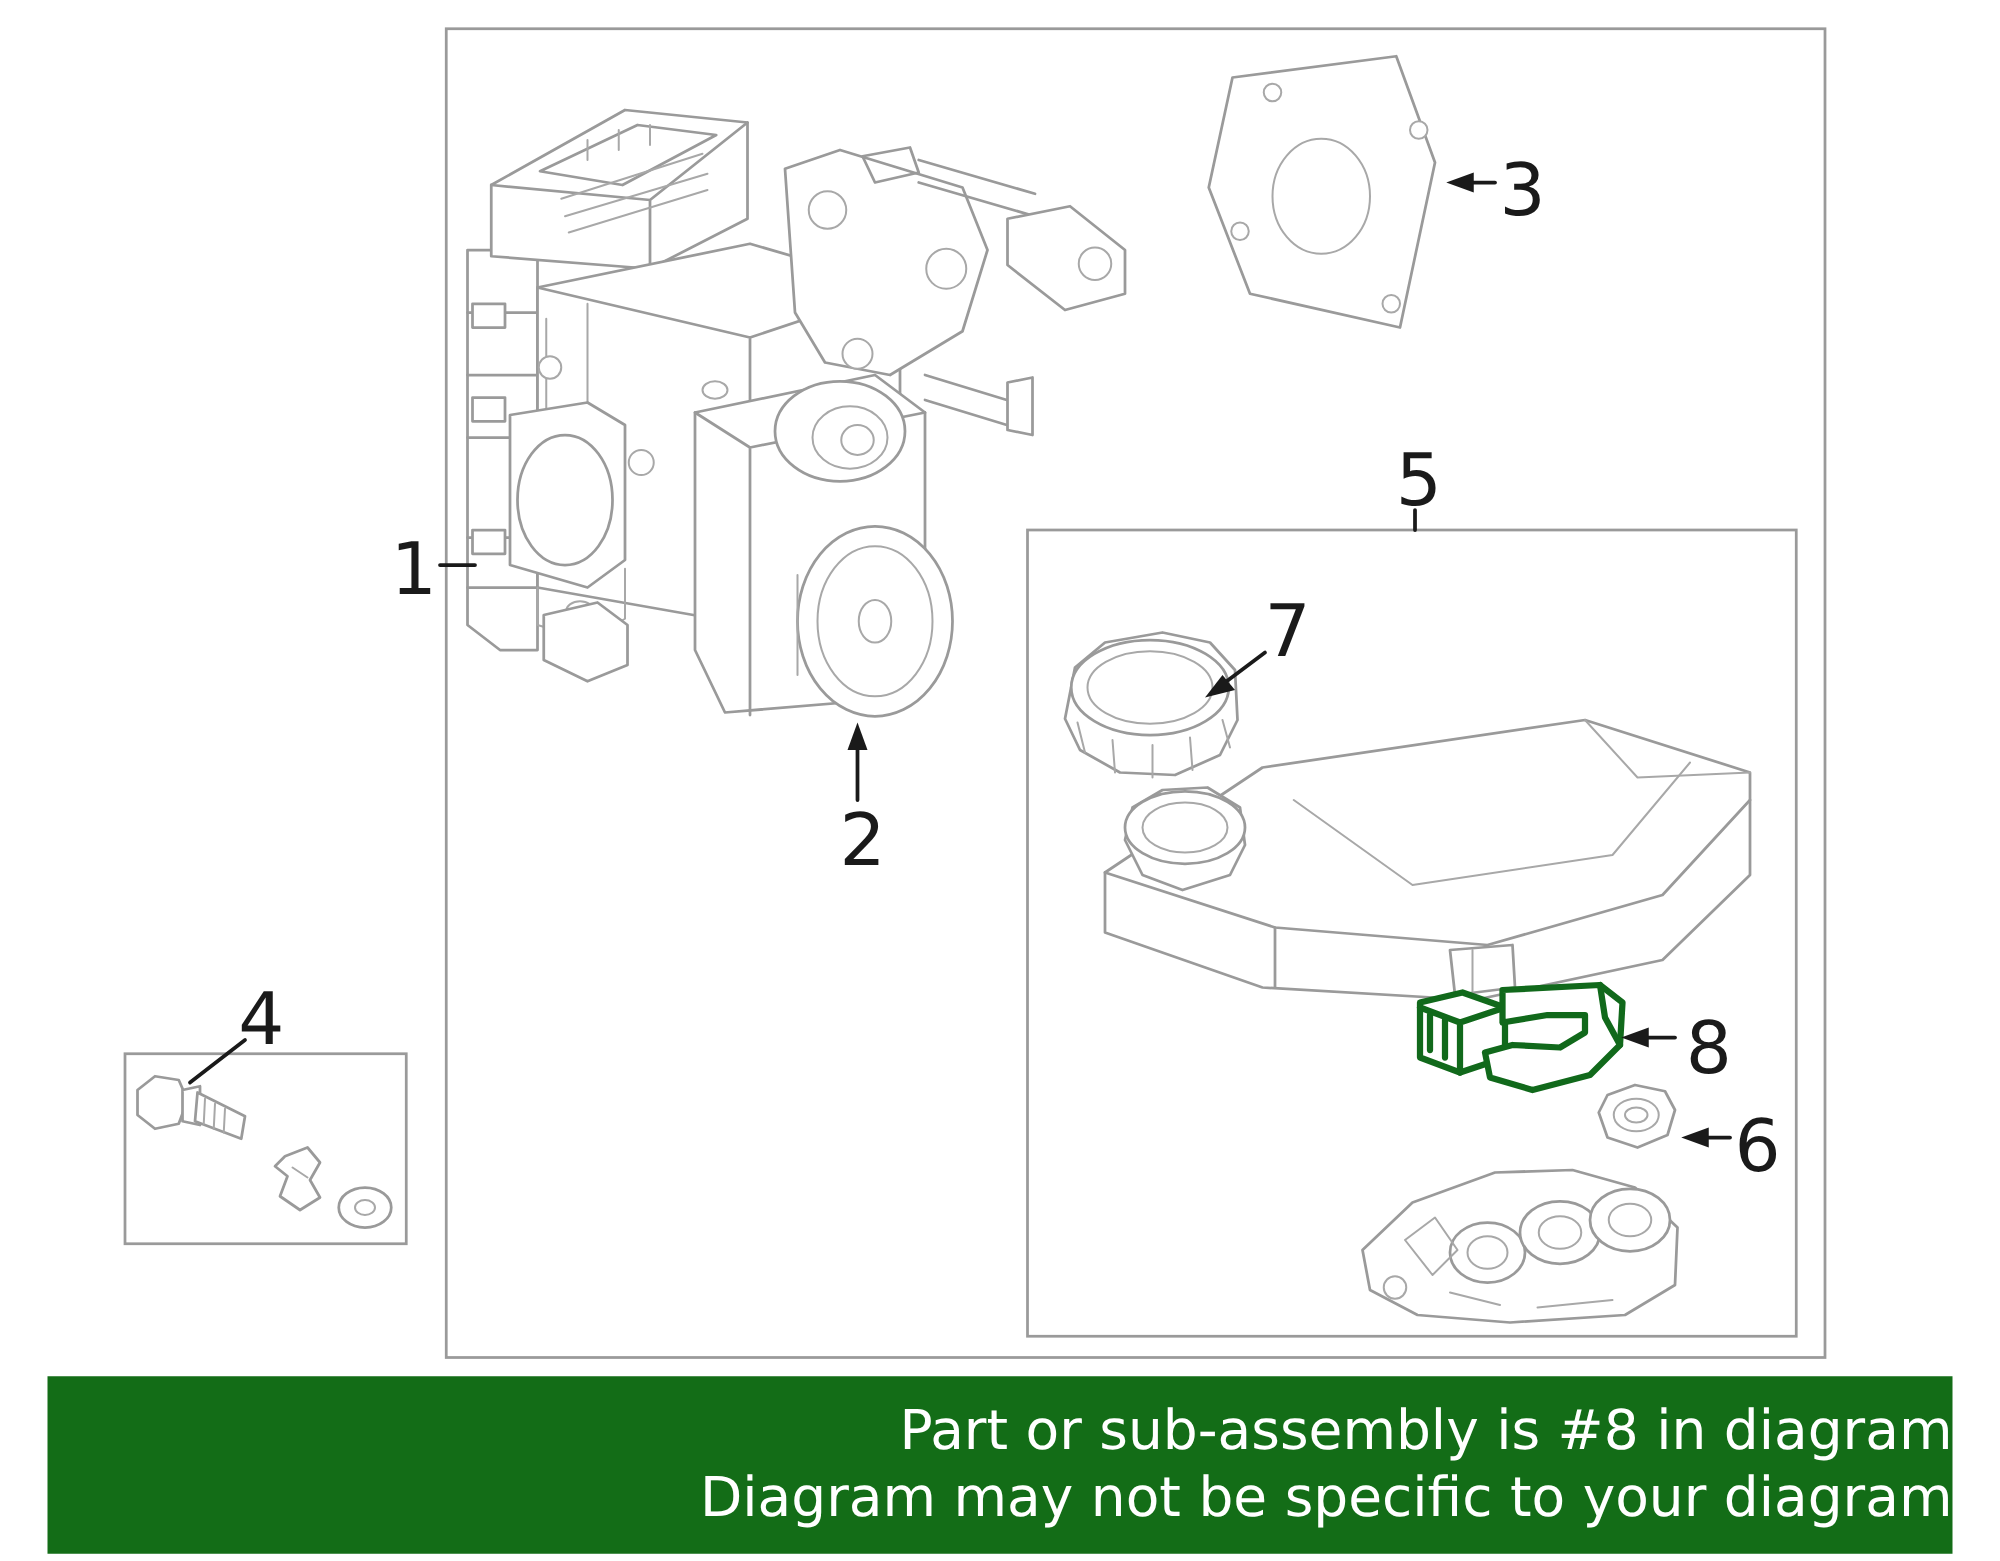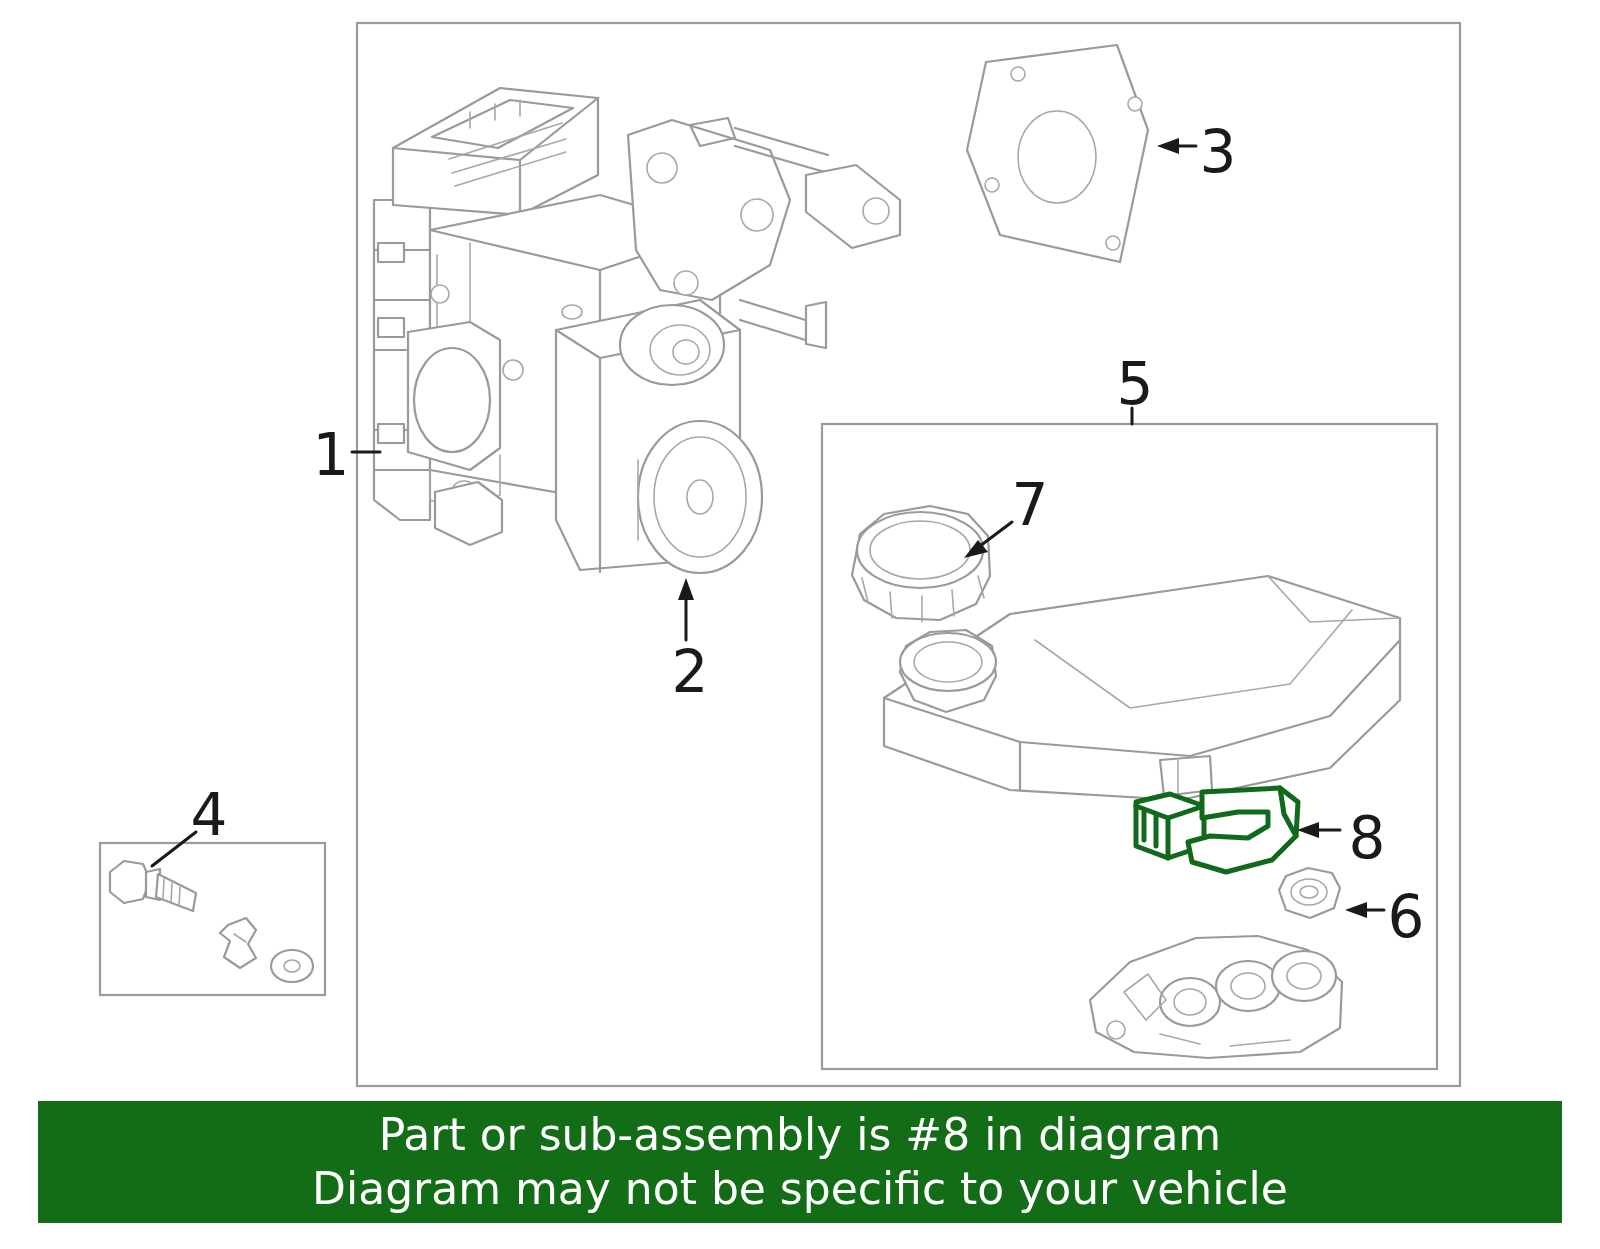--- a/index.html
+++ b/index.html
@@ -82,25 +82,25 @@
   .callout-num {
     font-family: "DejaVu Sans", sans-serif;
     font-size: 58px;
     fill: #1a1a1a;
   }
   #banner {
     position: absolute;
     left: 38px;
     top: 1101px;
     width: 1524px;
-    height: 122px;
+    height: 142px;
     background: #136d17;
     display: flex;
     flex-direction: column;
-    align-items: center;
+    align-items: flex-end;
     justify-content: center;
   }
   .banner-line {
     color: #ffffff;
     font-family: "DejaVu Sans", sans-serif;
     font-size: 44px;
     line-height: 54px;
     white-space: nowrap;
   }
 </style>
@@ -273,16 +273,16 @@
     <text class="callout-num" x="1218" y="172" text-anchor="middle">3</text>
     <text class="callout-num" x="209" y="835" text-anchor="middle">4</text>
     <text class="callout-num" x="1135" y="404" text-anchor="middle">5</text>
     <text class="callout-num" x="1406" y="937" text-anchor="middle">6</text>
     <text class="callout-num" x="1030" y="525" text-anchor="middle">7</text>
     <text class="callout-num" x="1367" y="858" text-anchor="middle">8</text>
   </svg>
 
   <div id="banner">
     <div class="banner-line">Part or sub-assembly is #8 in diagram</div>
-    <div class="banner-line">Diagram may not be specific to your vehicle</div>
+    <div class="banner-line">Diagram may not be specific to your diagram</div>
   </div>
 
 </div>
 
 </body></html>

